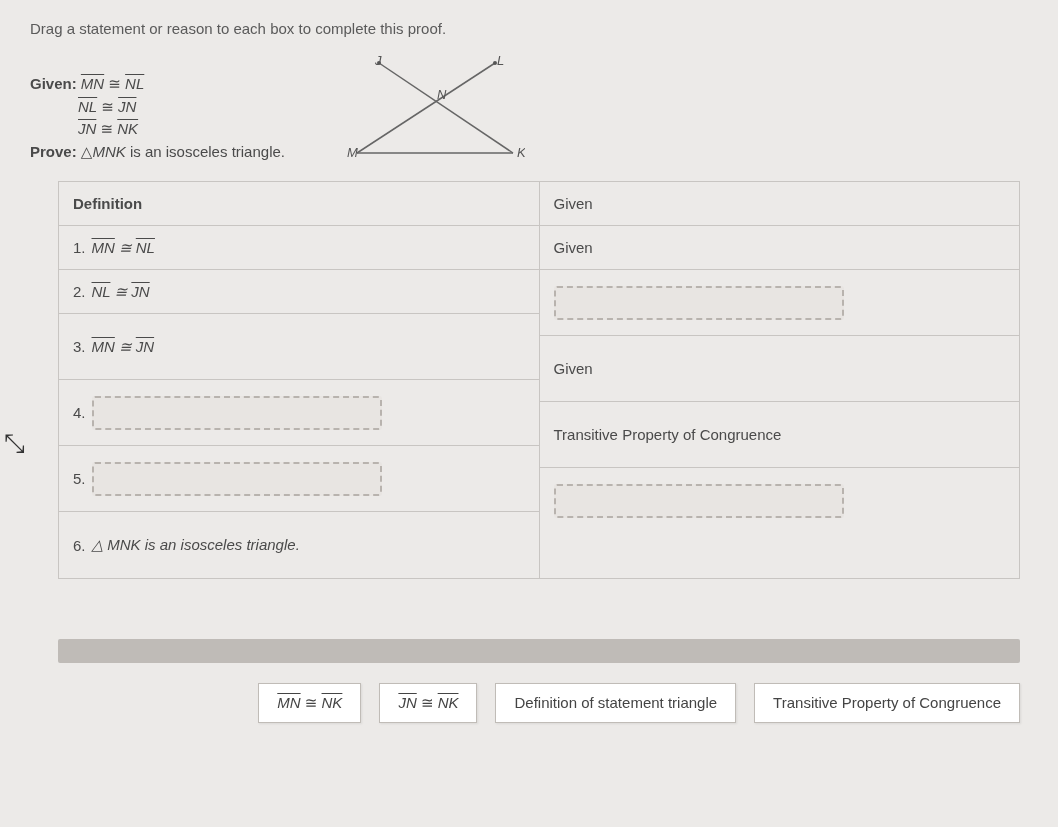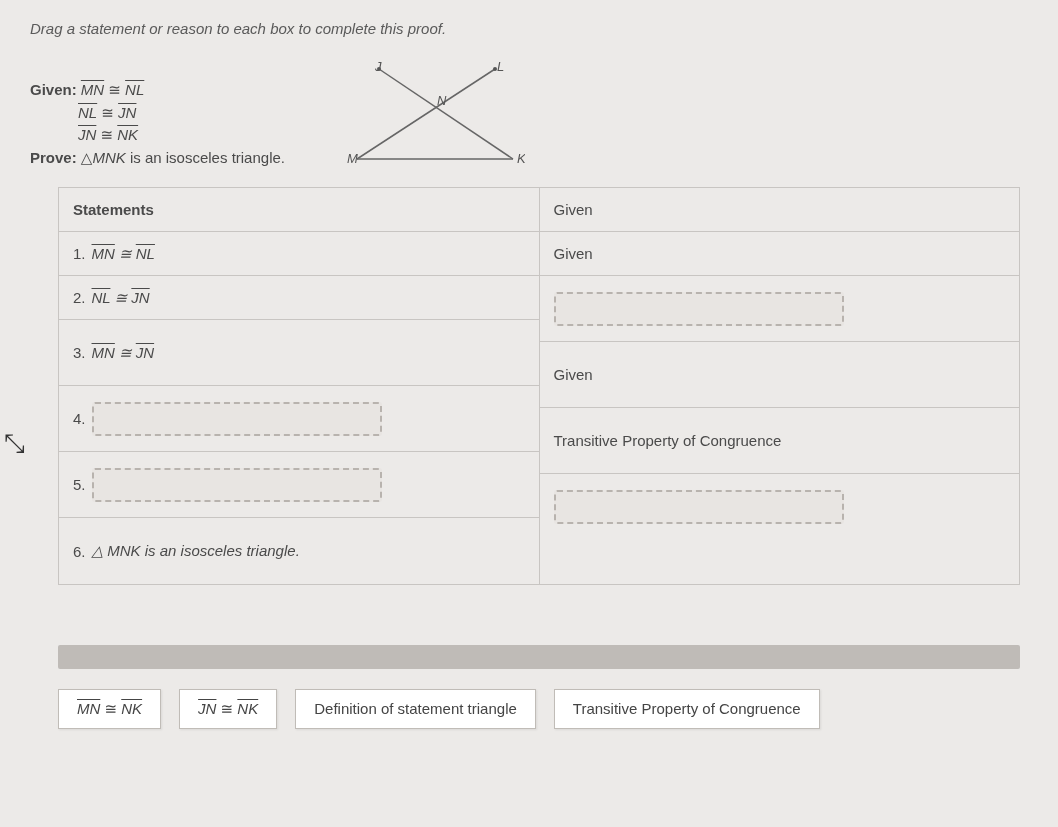--- a/index.html
+++ b/index.html
@@ -6,22 +6,21 @@
   body {
     font-family: Arial, Helvetica, sans-serif;
     background: #eceae8;
     color: #4a4a4a;
     padding: 20px 30px;
     width: 1058px;
   }
   .instruction {
     font-size: 15px;
     color: #5a5a5a;
-    margin-bottom: 26px;
-    font-style: italic;
+    margin-bottom: 20px;
   }
   .problem-row {
     display: flex;
     align-items: flex-end;
     margin-bottom: 18px;
   }
   .givens {
     font-size: 15px;
     color: #4a4a4a;
     line-height: 1.5;
@@ -84,21 +83,21 @@
   .scrubber {
     height: 24px;
     background: #bfbbb7;
     margin: 60px 8px 20px 28px;
     border-radius: 2px;
   }
 
   .tile-row {
     display: flex;
     gap: 18px;
-    justify-content: flex-start;
+    justify-content: flex-end;
     margin: 0 8px 0 28px;
   }
   .tile {
     background: #fff;
     border: 1px solid #c0bcb7;
     padding: 10px 18px;
     font-size: 15px;
     color: #444;
     box-shadow: 1px 1px 2px rgba(0,0,0,0.08);
     cursor: grab;
@@ -158,21 +157,21 @@
       <text x="2" y="104">M</text>
       <text x="172" y="104">K</text>
       <circle cx="34" cy="10" r="2" fill="#555"></circle>
       <circle cx="150" cy="10" r="2" fill="#555"></circle>
     </svg>
   </div>
 </div>
 
 <div class="proof-table">
   <div class="col col-left">
-    <div class="row head">Statements</div>
+    <div class="row head">Definition</div>
     <div class="row s1">
       <span class="num">1.</span>
       <span class="math">
         <span class="ov">MN</span>
         <span> ≅ </span>
         <span class="ov">NL</span>
       </span>
     </div>
     <div class="row s2">
       <span class="num">2.</span>

